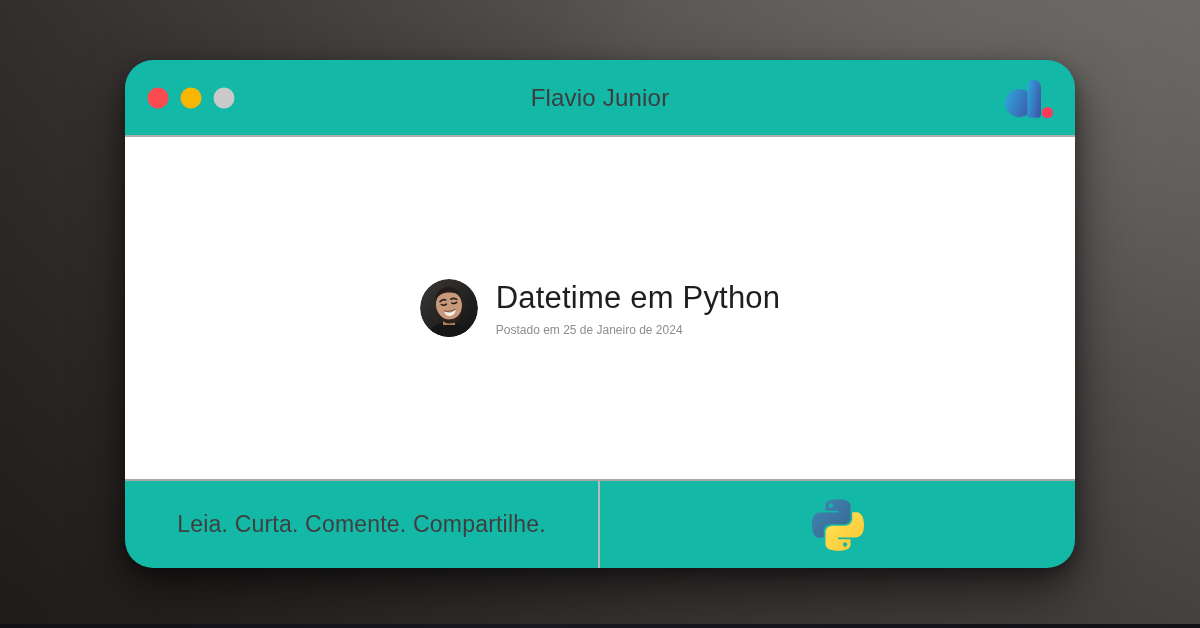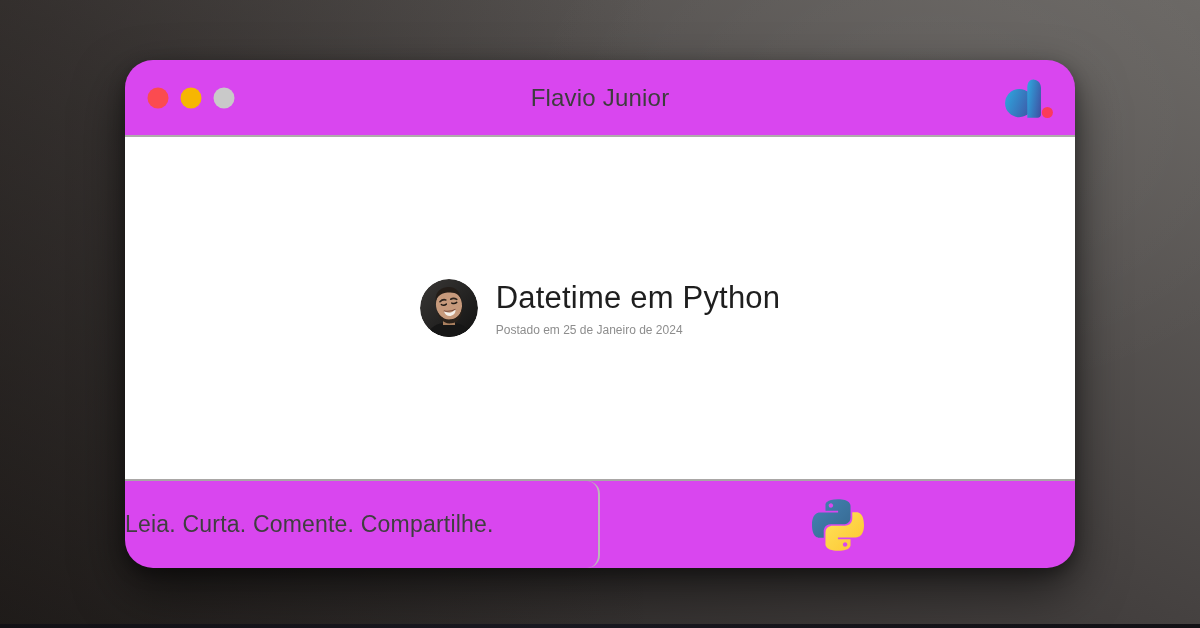--- a/index.html
+++ b/index.html
@@ -10,21 +10,21 @@
       radial-gradient(600px 420px at 78% 18%, rgba(255,255,255,0.05), rgba(255,255,255,0) 70%),
       linear-gradient(90deg, rgba(22,17,14,0.38) 0%, rgba(22,17,14,0) 55%),
       linear-gradient(to top right, #242120 0%, #454140 50%, #6a6764 100%);
   }
   .bottom-strip{
     position:absolute;left:0;bottom:0;width:1200px;height:4px;
     background:linear-gradient(90deg,#121115,#1a1922 45%,#121115);
   }
   .card{
     position:absolute;left:125px;top:60px;width:950px;height:508px;
-    background:#d946ef;border-radius:28px;
+    background:#14b8a6;border-radius:28px;
     box-shadow:0 22px 50px rgba(0,0,0,0.55), 0 6px 16px rgba(0,0,0,0.35);
     display:flex;flex-direction:column;overflow:hidden;
   }
   
   .titlebar{
     flex:0 0 75px;position:relative;display:flex;align-items:center;
     padding:0 22px;border-bottom:2px solid #aeacab;
   }
   .traffic-lights{display:flex;align-items:center;}
   .window-title{
@@ -34,23 +34,22 @@
   .brand-logo{position:absolute;right:22px;top:50%;transform:translateY(-50%);line-height:0;}
   
   .main{flex:1;display:flex;align-items:center;justify-content:center;background:#fff;}
   .post{display:flex;align-items:center;gap:18px;}
   .avatar{width:58px;height:58px;border-radius:50%;overflow:hidden;flex:0 0 58px;line-height:0;}
   .post-title{margin:0;font-size:31px;font-weight:400;color:#1e1e1e;letter-spacing:0.2px;}
   .post-date{margin:7px 0 0;font-size:12px;color:#8d8d8d;}
   
   .footer{flex:0 0 87px;display:flex;border-top:2px solid #a9a7a6;}
   .footer-left{
-    width:473px;flex:0 0 473px;display:flex;align-items:center;
+    width:473px;flex:0 0 473px;display:flex;align-items:center;justify-content:center;
     border-right:2px solid #bbb9b8;
-    border-radius:13px;
   }
   .tagline{font-size:23px;color:#3f3f3f;letter-spacing:0.2px;}
   .footer-right{flex:1;display:flex;align-items:center;justify-content:center;line-height:0;}
 </style>
 </head>
 <body>
 
 <div class="bottom-strip"></div>
 
 <div class="card">

